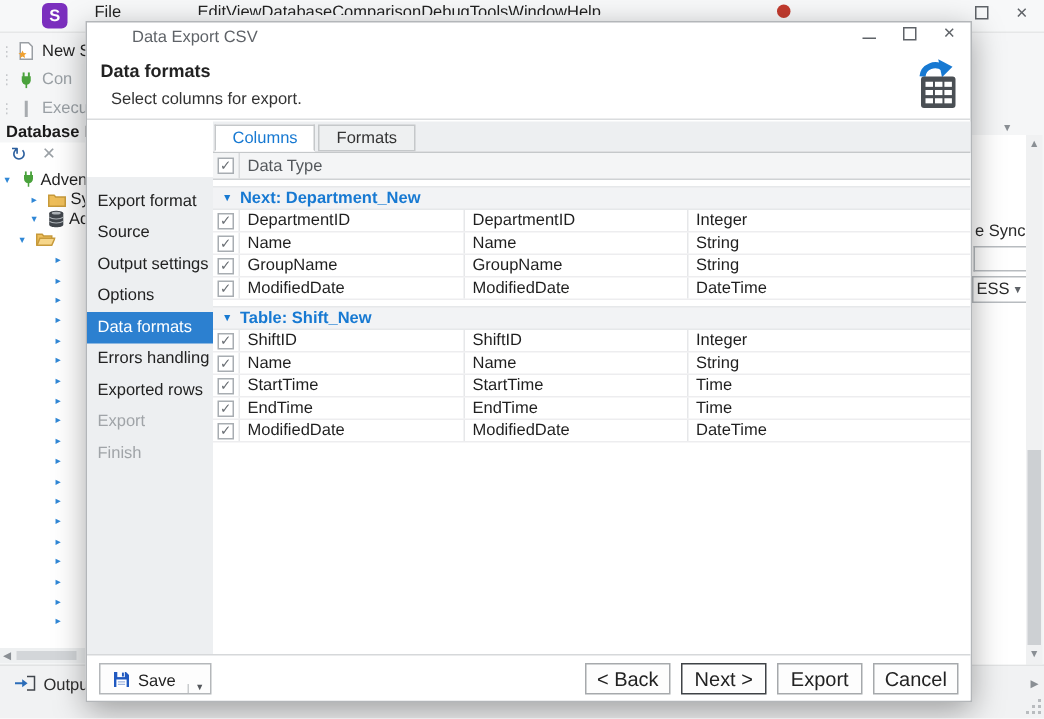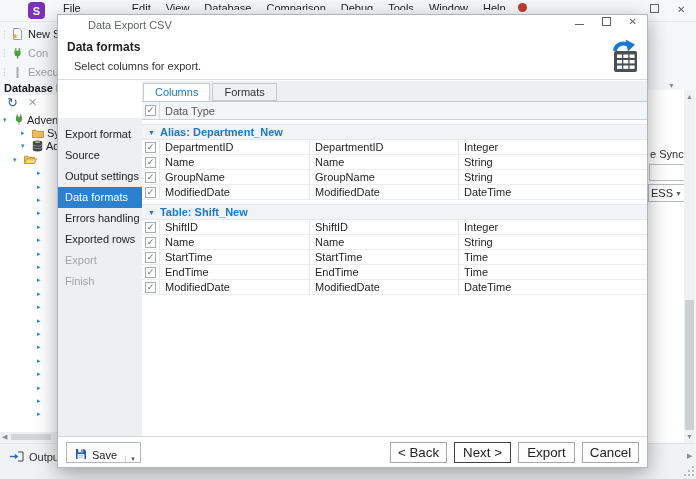--- a/index.html
+++ b/index.html
@@ -4,21 +4,21 @@
 <style>
   * { box-sizing: border-box; margin: 0; padding: 0; }
   html,body { width:696px; height:479px; overflow:hidden; }
   body { position:relative; font-family:"Liberation Sans",sans-serif; font-size:11px; color:#222; background:#f5f6f7; }
 
   
   .titlebar { position:absolute; left:0; top:0; width:696px; height:22px; background:#f7f8f9; border-bottom:1px solid #e6e7e8; }
   .app-logo { position:absolute; left:28px; top:2px; width:17px; height:17px; border-radius:4px; background:#7b2fbe; color:#fff; font-weight:bold; font-size:11px; display:flex; align-items:center; justify-content:center; }
   .menubar { position:absolute; left:63px; top:2px; display:flex; align-items:flex-start; gap:15px; }
   .menubar span { line-height:13px; white-space:nowrap; }
-  .menu-rest { height:8px; overflow:hidden; display:flex; gap:15px;padding-left:36px; }
+  .menu-rest { height:8px; overflow:hidden; display:flex; gap:0;padding-left:36px; }
   .notif-dot { position:absolute; left:518px; top:3px; width:9px; height:9px; border-radius:50%; background:#c23b2e; }
   .win-btn { position:absolute; top:4px; color:#5f6368; font-size:10px; line-height:12px; }
   .win-max { left:650px; width:9px; height:9px; border:1px solid #5f6368; }
   .win-close { left:677px; }
 
   .bg-toolbar-row { position:absolute; left:0; width:160px; height:18px; display:flex; align-items:center; gap:4px; }
   .grip { color:#c3c6c9; font-size:9px; letter-spacing:-1px; width:7px; text-align:center; }
   .tb-icon { width:13px; display:inline-flex; justify-content:center; }
   .dim { color:#9aa0a5; }
 
@@ -322,20 +322,21 @@
             <rect x="22.3" y="27.5" width="5" height="3.4"></rect>
             <rect x="28.6" y="27.5" width="5" height="3.4"></rect>
           </g>
         </svg></div>
   </div>
   <div class="dlg-body">
     <div class="steps" id="steps">
         <div class="step">Export format</div>
         <div class="step">Source</div>
         <div class="step">Output settings</div>
+        <div class="step">Options</div>
         <div class="step selected">Data formats</div>
         <div class="step">Errors handling</div>
         <div class="step">Exported rows</div>
         <div class="step disabled">Export</div>
         <div class="step disabled">Finish</div>
       </div>
     <div class="main">
       <div class="tabstrip" id="tabstrip">
           <div class="tab active">Columns</div>
           <div class="tab">Formats</div>
@@ -345,21 +346,21 @@
           <div class="c-check">
               <span class="cbx">
                 <span>✓</span>
               </span>
             </div>
           <div class="c-type">Data Type</div>
         </div>
         <div id="grid-body">
             <div class="group-row">
               <span class="gw">▼</span>
-              <span>Alias: Department_New</span>
+              <span>Next: Department_New</span>
             </div>
             <div class="data-row">
               <div class="c-check">
                 <span class="cbx">
                   <span>✓</span>
                 </span>
               </div>
               <div class="c-col">DepartmentID</div>
               <div class="c-alias">DepartmentID</div>
               <div class="c-type">Integer</div>

